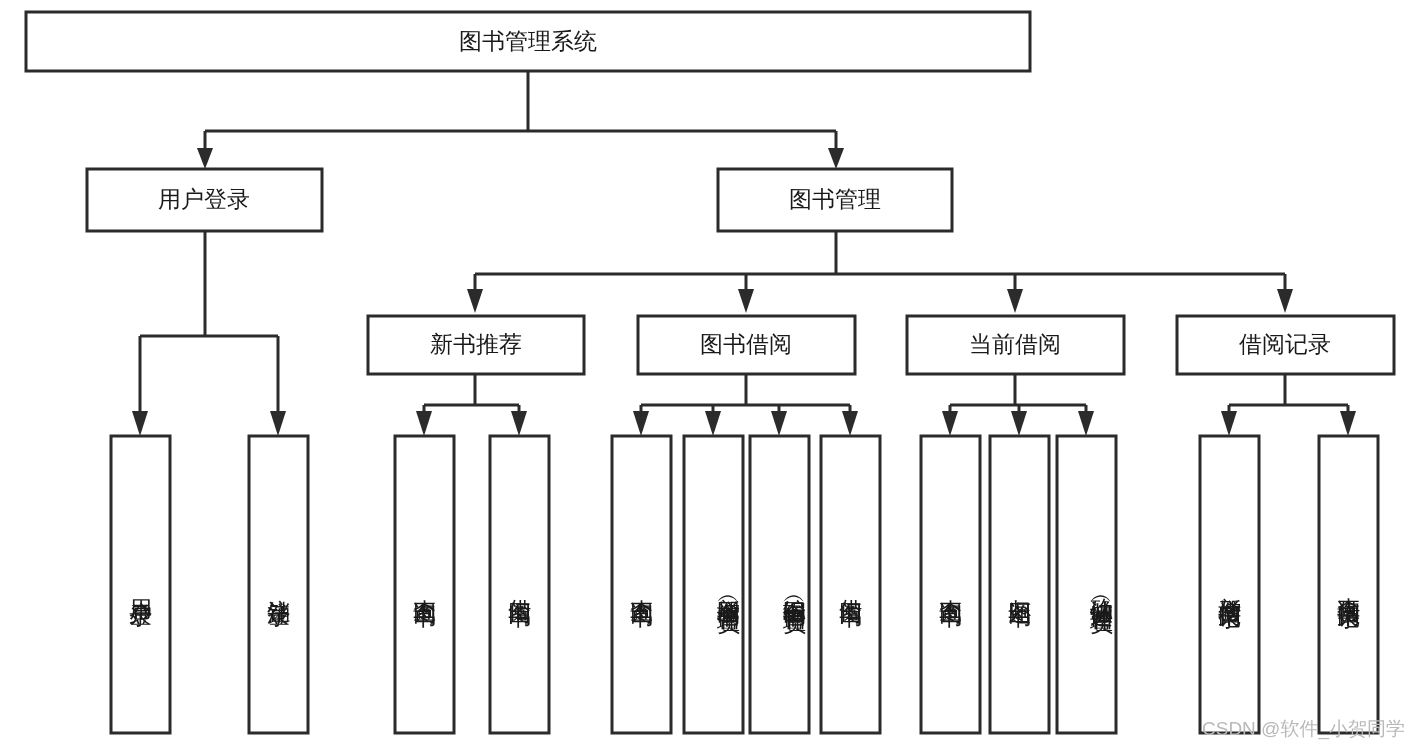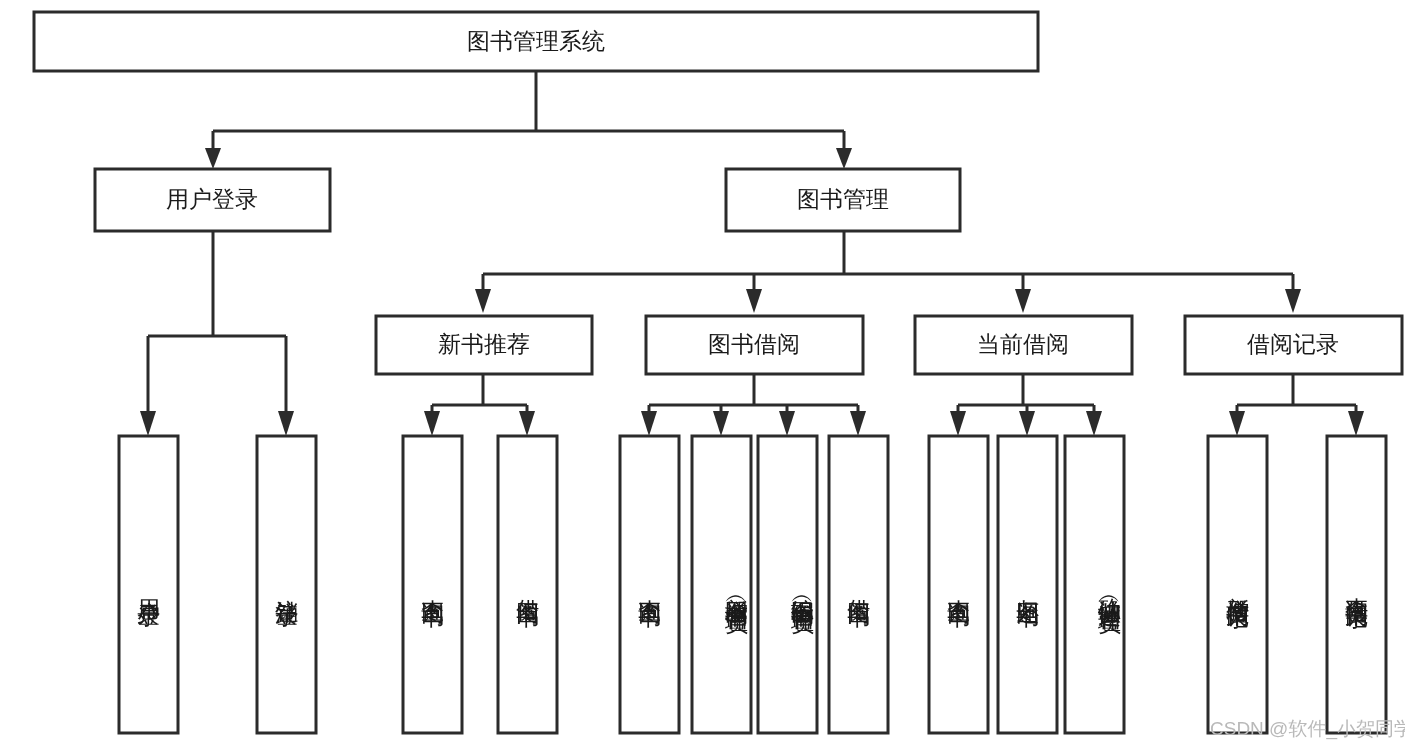--- a/index.html
+++ b/index.html
@@ -9,21 +9,21 @@
   }
   body {
     width: 1405px;
     height: 747px;
     overflow: hidden;
     font-family: "Liberation Sans", "DejaVu Sans", sans-serif;
     position: relative;
   }
   #diagram-root {
     position: absolute;
-    left: 14px;
+    left: 6px;
     top: 0;
     width: 1331px;
     height: 747px;
   }
   svg.diagram-canvas {
     display: block;
     width: 1405px;
     height: 747px;
     background: #ffffff;
   }

